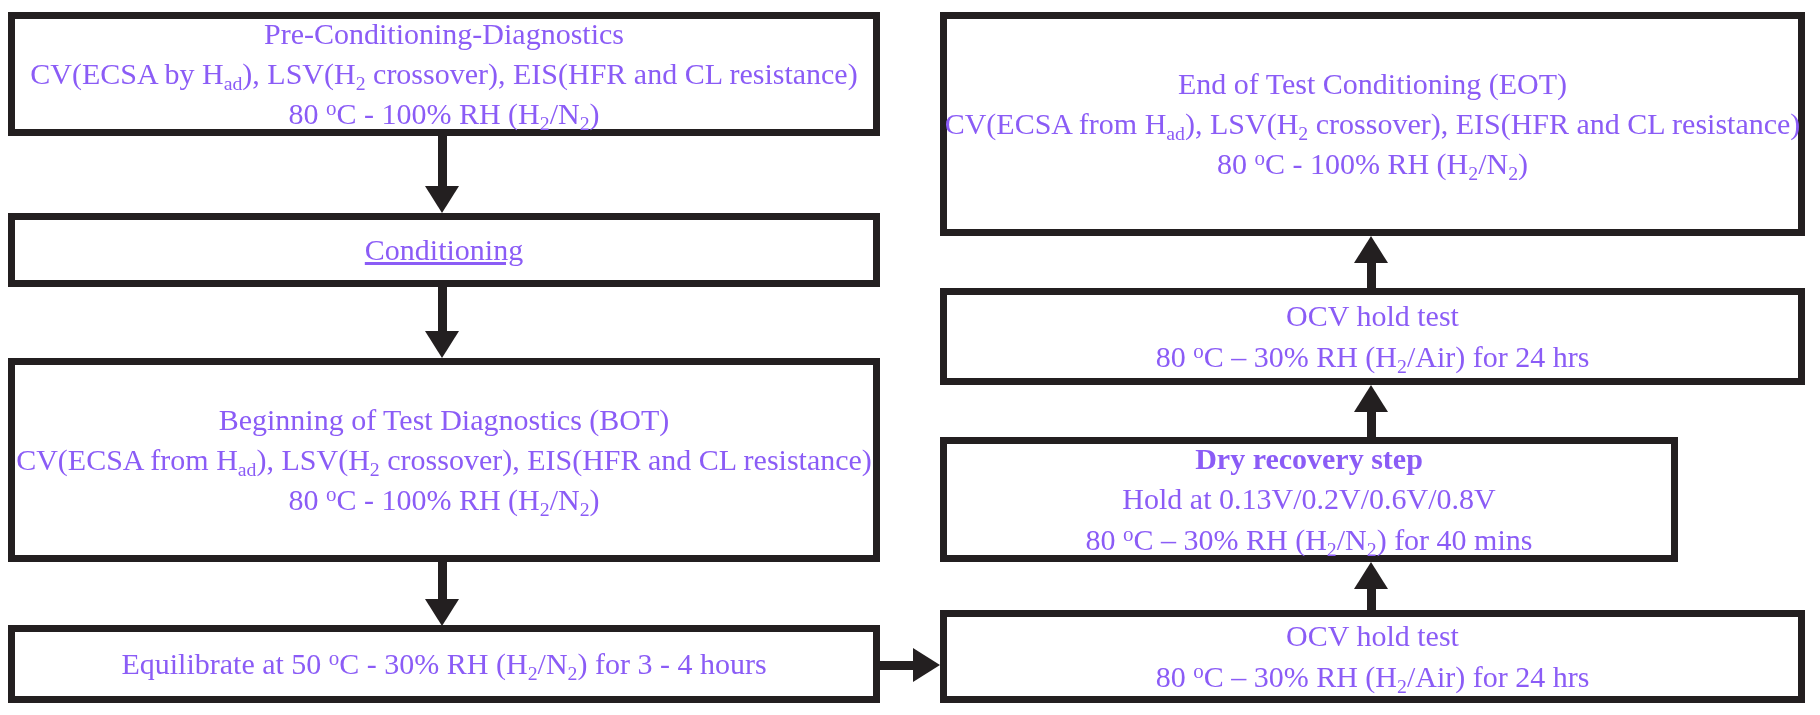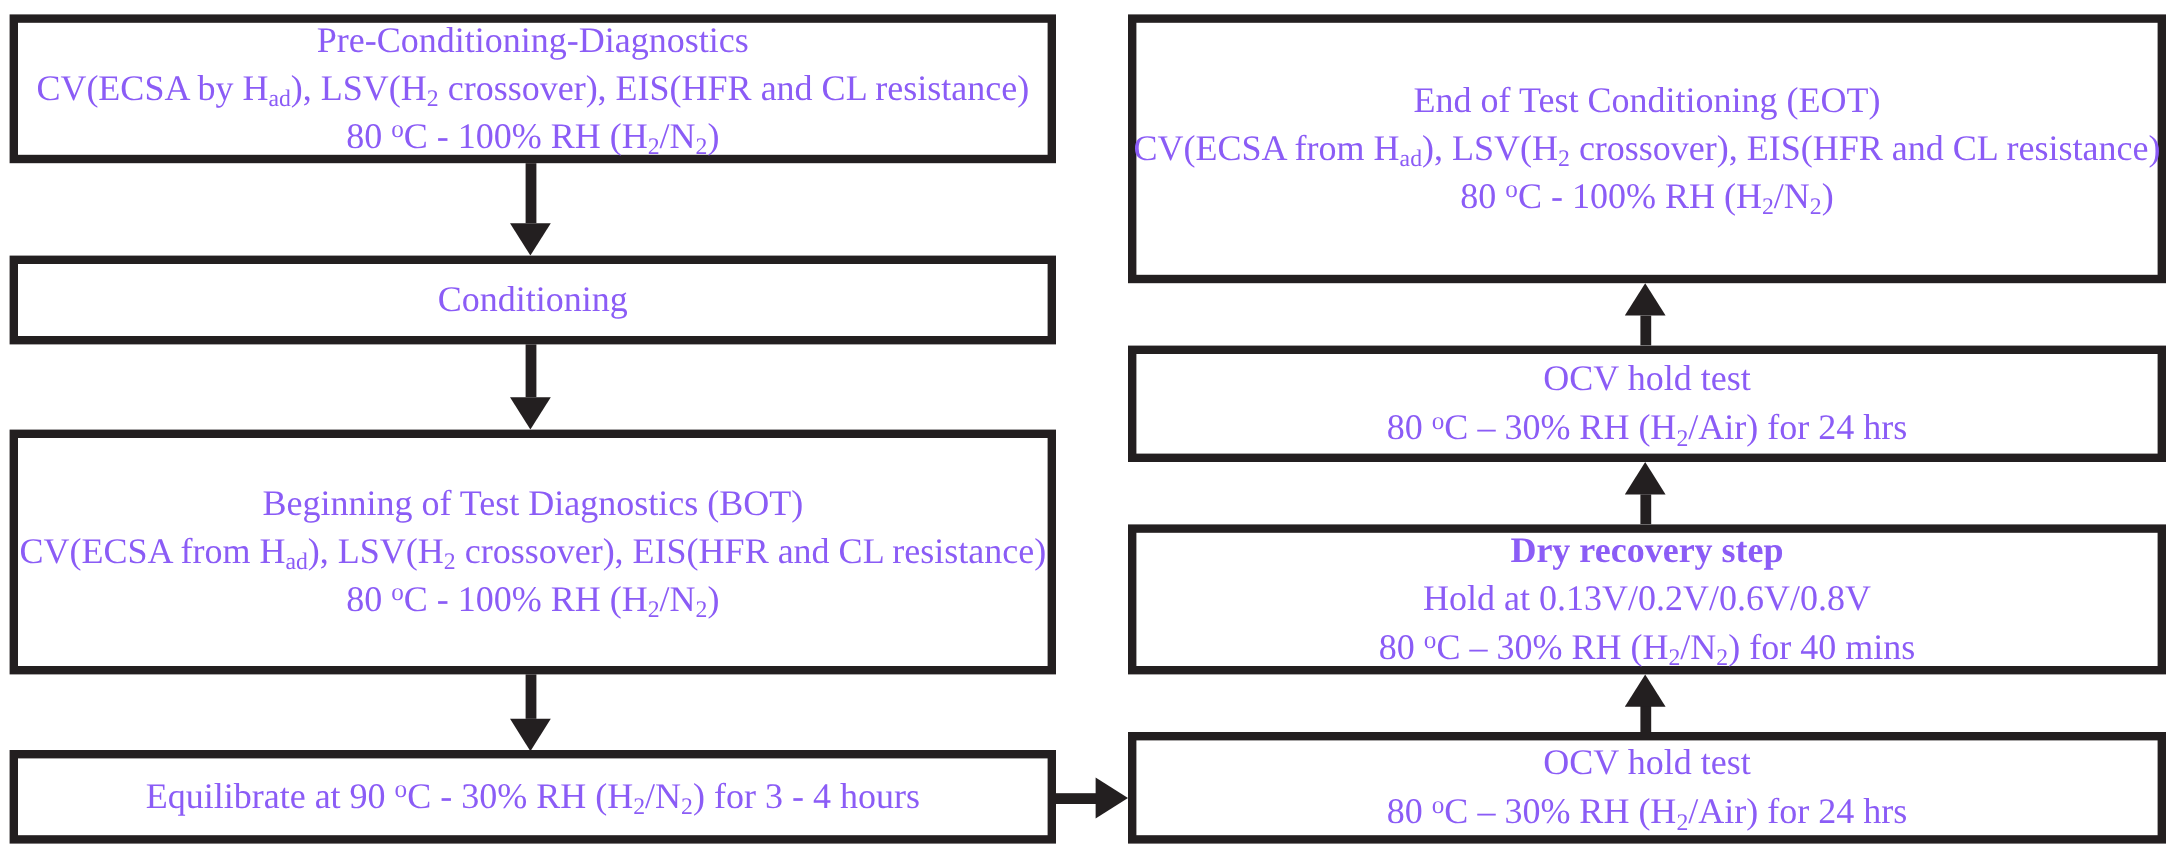--- a/index.html
+++ b/index.html
@@ -72,26 +72,26 @@
     border-bottom: 27px solid #231f20;
   }
   .arrow-right {
     border-top: 17px solid transparent;
     border-bottom: 17px solid transparent;
     border-left: 27px solid #231f20;
   }
 
   
   #node-pre-conditioning { left: 8px;   top: 12px;  width: 872px; height: 124px; }
-  #node-conditioning     { left: 8px;   top: 213px; width: 872px; height: 74px;  }
+  #node-conditioning     { left: 8px;   top: 213px; width: 872px; height: 74px; text-decoration: underline;  }
   #node-bot              { left: 8px;   top: 358px; width: 872px; height: 204px; }
   #node-equilibrate      { left: 8px;   top: 625px; width: 872px; height: 78px;  }
   #node-eot              { left: 940px; top: 12px;  width: 865px; height: 224px; }
   #node-ocv-upper        { left: 940px; top: 288px; width: 865px; height: 97px;  }
-  #node-dry-recovery     { left: 940px; top: 437px; width: 865px; height: 125px; }
+  #node-dry-recovery     { left: 940px; top: 437px; width: 738px; height: 125px; }
   #node-ocv-lower        { left: 940px; top: 610px; width: 865px; height: 93px;  }
 </style>
 </head>
 <body>
 
 <div id="canvas">
 
   <div class="node" id="node-pre-conditioning">
     <span class="ln"><span>Pre-Conditioning-Diagnostics</span></span>
     <span class="ln"><span>CV(ECSA by H</span><sub>ad</sub><span>), LSV(H</span><sub>2</sub><span> crossover), EIS(HFR and CL resistance)</span></span>
@@ -111,21 +111,21 @@
   <div class="node" id="node-bot">
     <span class="ln"><span>Beginning of Test Diagnostics (BOT)</span></span>
     <span class="ln"><span>CV(ECSA from H</span><sub>ad</sub><span>), LSV(H</span><sub>2</sub><span> crossover), EIS(HFR and CL resistance)</span></span>
     <span class="ln"><span>80 </span><span class="deg">o</span><span>C - 100% RH (H</span><sub>2</sub><span>/N</span><sub>2</sub><span>)</span></span>
   </div>
 
   <div class="conn vline" style="left:438px; top:562px; height:37px;"></div>
   <div class="arrow arrow-down" style="left:425px; top:599px;"></div>
 
   <div class="node" id="node-equilibrate">
-    <span class="ln"><span>Equilibrate at 90 </span><span class="deg">o</span><span>C - 30% RH (H</span><sub>2</sub><span>/N</span><sub>2</sub><span>) for 3 - 4 hours</span></span>
+    <span class="ln"><span>Equilibrate at 50 </span><span class="deg">o</span><span>C - 30% RH (H</span><sub>2</sub><span>/N</span><sub>2</sub><span>) for 3 - 4 hours</span></span>
   </div>
 
   <div class="conn hline" style="left:880px; top:661px; width:37px;"></div>
   <div class="arrow arrow-right" style="left:913px; top:648px;"></div>
 
   <div class="node" id="node-eot">
     <span class="ln"><span>End of Test Conditioning (EOT)</span></span>
     <span class="ln"><span>CV(ECSA from H</span><sub>ad</sub><span>), LSV(H</span><sub>2</sub><span> crossover), EIS(HFR and CL resistance)</span></span>
     <span class="ln"><span>80 </span><span class="deg">o</span><span>C - 100% RH (H</span><sub>2</sub><span>/N</span><sub>2</sub><span>)</span></span>
   </div>

